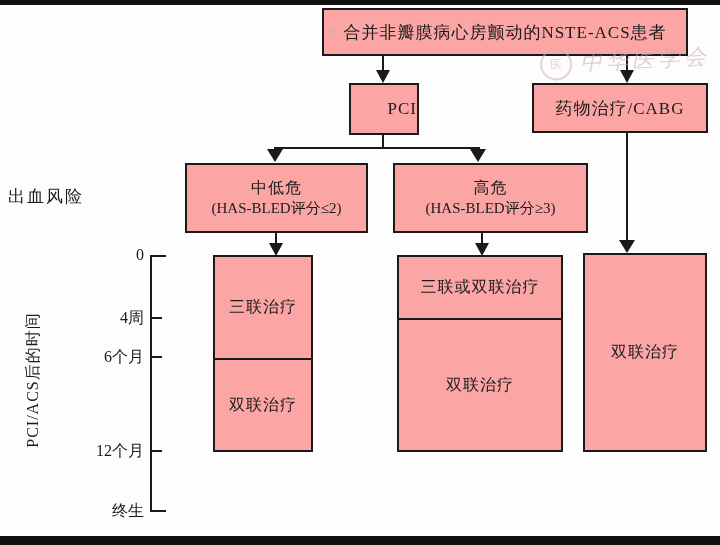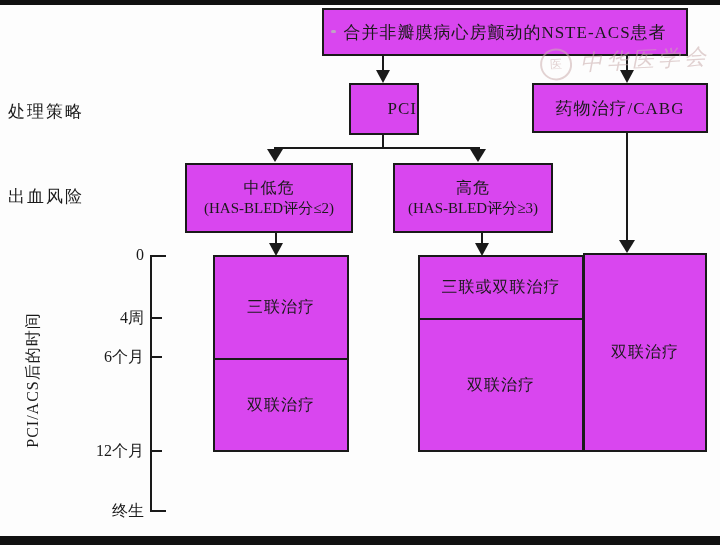--- a/index.html
+++ b/index.html
@@ -5,21 +5,21 @@
   html,body{margin:0;padding:0;background:#e8e8e8;}
   .stage{
     position:relative;width:720px;height:545px;overflow:hidden;
     background:#fdfdfd;
     font-family:"Liberation Serif","DejaVu Serif",serif;
     color:#1a1a1a;
   }
   .bar{position:absolute;left:0;width:720px;background:#111;}
   .box{
     position:absolute;box-sizing:border-box;border:2px solid #1a1a1a;
-    background:#d946ef;display:flex;align-items:center;justify-content:center;
+    background:#fca5a5;display:flex;align-items:center;justify-content:center;
     text-align:center;letter-spacing:1px;
   }
   .box.col{flex-direction:column;padding:0;}
   .cell{width:100%;box-sizing:border-box;display:flex;align-items:center;justify-content:center;}
   .cell.divided{border-bottom:2px solid #1a1a1a;}
   .cell.rest{flex:1;}
   .vline{position:absolute;width:2px;background:#1a1a1a;}
   .hline{position:absolute;height:2px;background:#1a1a1a;}
   .head{position:absolute;width:0;height:0;border-left:7px solid transparent;border-right:7px solid transparent;border-top:13px solid #1a1a1a;}
   .head.big{border-left-width:8px;border-right-width:8px;}
@@ -60,21 +60,20 @@
   <div class="watermark">
     <span class="wm-circle">医</span>
     <span class="wm-text">中华医学会</span>
   </div>
 
   <div class="box fs17" style="left:322px;top:8px;width:366px;height:48px;">
     <span>合并非瓣膜病心房颤动的NSTE-ACS患者</span>
   </div>
   <div class="straydot"></div>
 
-  <div class="rowlabel" style="left:8px;top:100px;">处理策略</div>
   <div class="rowlabel" style="left:8px;top:185px;">出血风险</div>
 
   <div>
     <div class="vline" style="left:382px;top:56px;height:15px;"></div>
     <div class="head" style="left:376px;top:70px;"></div>
   </div>
   <div>
     <div class="vline" style="left:626px;top:56px;height:15px;"></div>
     <div class="head" style="left:620px;top:70px;"></div>
   </div>
@@ -86,51 +85,51 @@
     <span>药物治疗/CABG</span>
   </div>
 
   <div>
     <div class="vline" style="left:382px;top:135px;height:14px;"></div>
     <div class="hline" style="left:274px;top:147px;width:206px;"></div>
     <div class="head big" style="left:267px;top:149px;"></div>
     <div class="head big" style="left:470px;top:149px;"></div>
   </div>
 
-  <div class="box col fs16" style="left:185px;top:163px;width:168px;height:70px;">
+  <div class="box col fs16" style="left:185px;top:163px;width:183px;height:70px;">
     <span>中低危</span>
     <span class="sub">(HAS-BLED评分≤2)</span>
   </div>
-  <div class="box col fs16" style="left:393px;top:163px;width:160px;height:70px;">
+  <div class="box col fs16" style="left:393px;top:163px;width:195px;height:70px;">
     <span>高危</span>
     <span class="sub">(HAS-BLED评分≥3)</span>
   </div>
 
   <div>
     <div class="vline" style="left:275px;top:233px;height:12px;"></div>
     <div class="head" style="left:269px;top:243px;"></div>
   </div>
   <div>
     <div class="vline" style="left:481px;top:233px;height:12px;"></div>
     <div class="head" style="left:475px;top:243px;"></div>
   </div>
   <div>
     <div class="vline" style="left:626px;top:133px;height:108px;"></div>
     <div class="head big" style="left:619px;top:240px;"></div>
   </div>
 
-  <div class="box col fs16" style="left:213px;top:255px;width:136px;height:197px;">
+  <div class="box col fs16" style="left:213px;top:255px;width:100px;height:197px;">
     <div class="cell divided" style="height:103px;">
       <span>三联治疗</span>
     </div>
     <div class="cell rest">
       <span>双联治疗</span>
     </div>
   </div>
-  <div class="box col fs16" style="left:397px;top:255px;width:166px;height:197px;margin-left:21px;">
+  <div class="box col fs16" style="left:397px;top:255px;width:166px;height:197px;">
     <div class="cell divided" style="height:63px;">
       <span>三联或双联治疗</span>
     </div>
     <div class="cell rest">
       <span>双联治疗</span>
     </div>
   </div>
   <div class="box fs16" style="left:583px;top:253px;width:124px;height:199px;">
     <span>双联治疗</span>
   </div>

